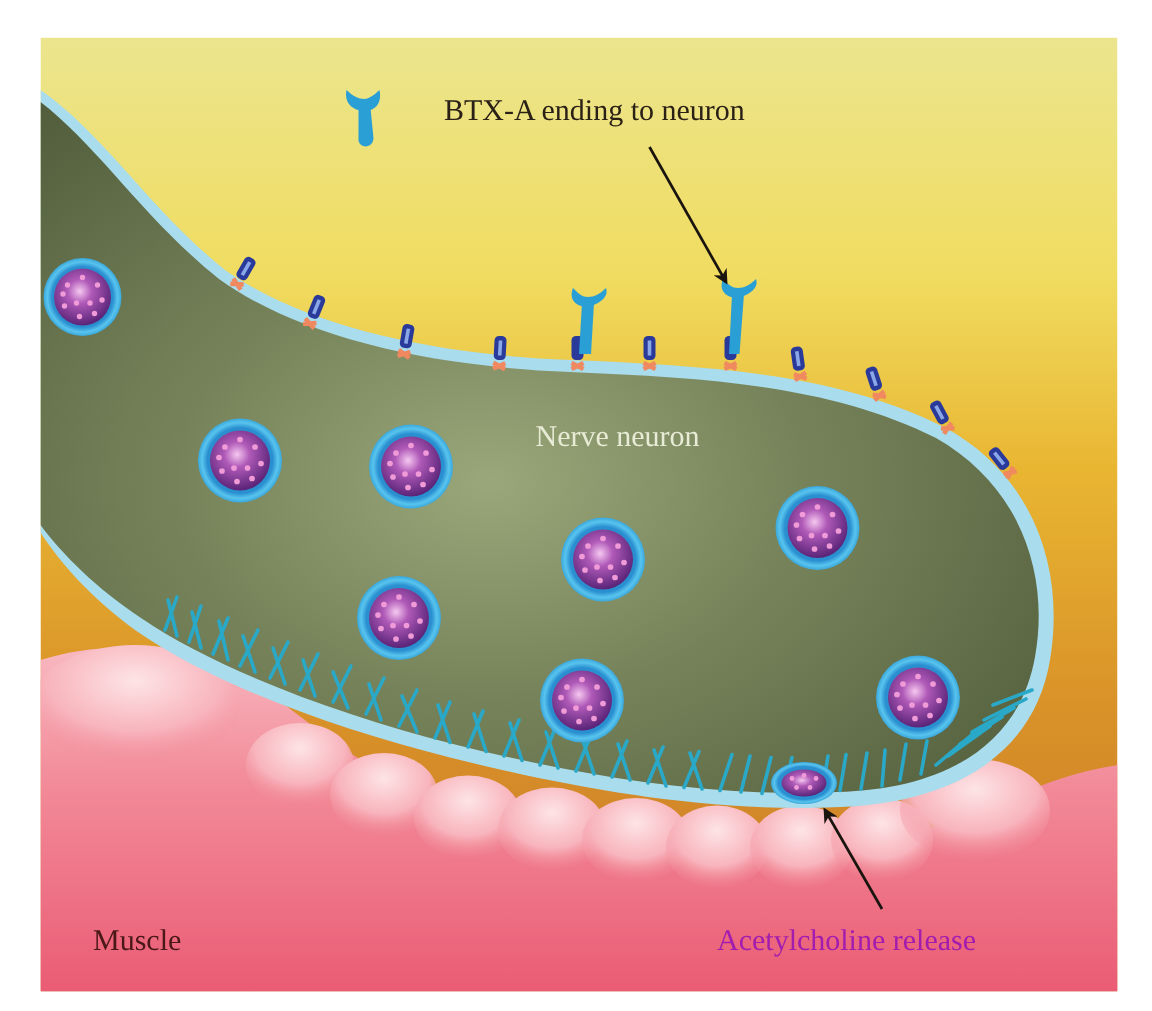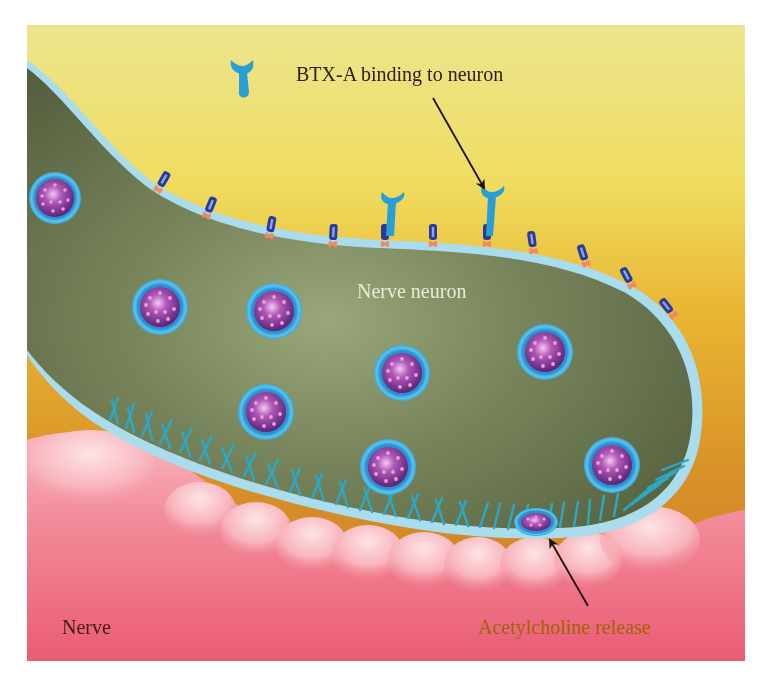--- a/index.html
+++ b/index.html
@@ -4,21 +4,21 @@
 <style>
   html, body { margin: 0; padding: 0; background: #ffffff; }
   body { width: 768px; height: 674px; position: relative; overflow: hidden;
          font-family: "Liberation Serif", "DejaVu Serif", serif; }
   #figure { position: absolute; left: 0; top: 0; width: 768px; height: 674px; }
   .label { position: absolute; font-family: "Liberation Serif", "DejaVu Serif", serif;
            font-size: 20px; line-height: 1; white-space: nowrap; }
   #lbl-btx { left: 296px; top: 64px; color: #2a2016; }
   #lbl-nerve { left: 357px; top: 281px; color: #e8ecd6; }
   #lbl-muscle { left: 62px; top: 617px; color: #4a1818; }
-  #lbl-ach { left: 478px; top: 617px; color: #a16207; }
+  #lbl-ach { left: 478px; top: 617px; color: #a21caf; }
 </style>
 </head>
 <body>
 
 <svg id="figure" width="768" height="674" viewBox="0 0 768 674" xmlns="http://www.w3.org/2000/svg">
   <defs>
     <linearGradient id="bgGrad" x1="0" y1="0" x2="0" y2="1">
       <stop offset="0" stop-color="#ebe58e"></stop>
       <stop offset="0.25" stop-color="#f0dc60"></stop>
       <stop offset="0.45" stop-color="#e9b632"></stop>
@@ -301,16 +301,16 @@
         <path d="M-10,-14 C-14,-4 -4,0 2,-2 C8,-4 14,-8 12,-14 C8,-10 4,-8 0,-8 C-4,-8 -6,-10 -10,-14 Z"></path>
         <path d="M-4,-4 L4,-4 L1,36 L-6,36 Z"></path>
       </g>
     </g>
 
     <line x1="433" y1="98" x2="484" y2="188" stroke="#1a140e" stroke-width="1.8" marker-end="url(#arrowHead)"></line>
     <line x1="588" y1="606" x2="550" y2="540" stroke="#1a140e" stroke-width="1.8" marker-end="url(#arrowHead)"></line>
   </g>
 </svg>
 
-<div class="label" id="lbl-btx">BTX-A binding to neuron</div>
+<div class="label" id="lbl-btx">BTX-A ending to neuron</div>
 <div class="label" id="lbl-nerve">Nerve neuron</div>
-<div class="label" id="lbl-muscle">Nerve</div>
+<div class="label" id="lbl-muscle">Muscle</div>
 <div class="label" id="lbl-ach">Acetylcholine release</div>
 
 </body></html>

